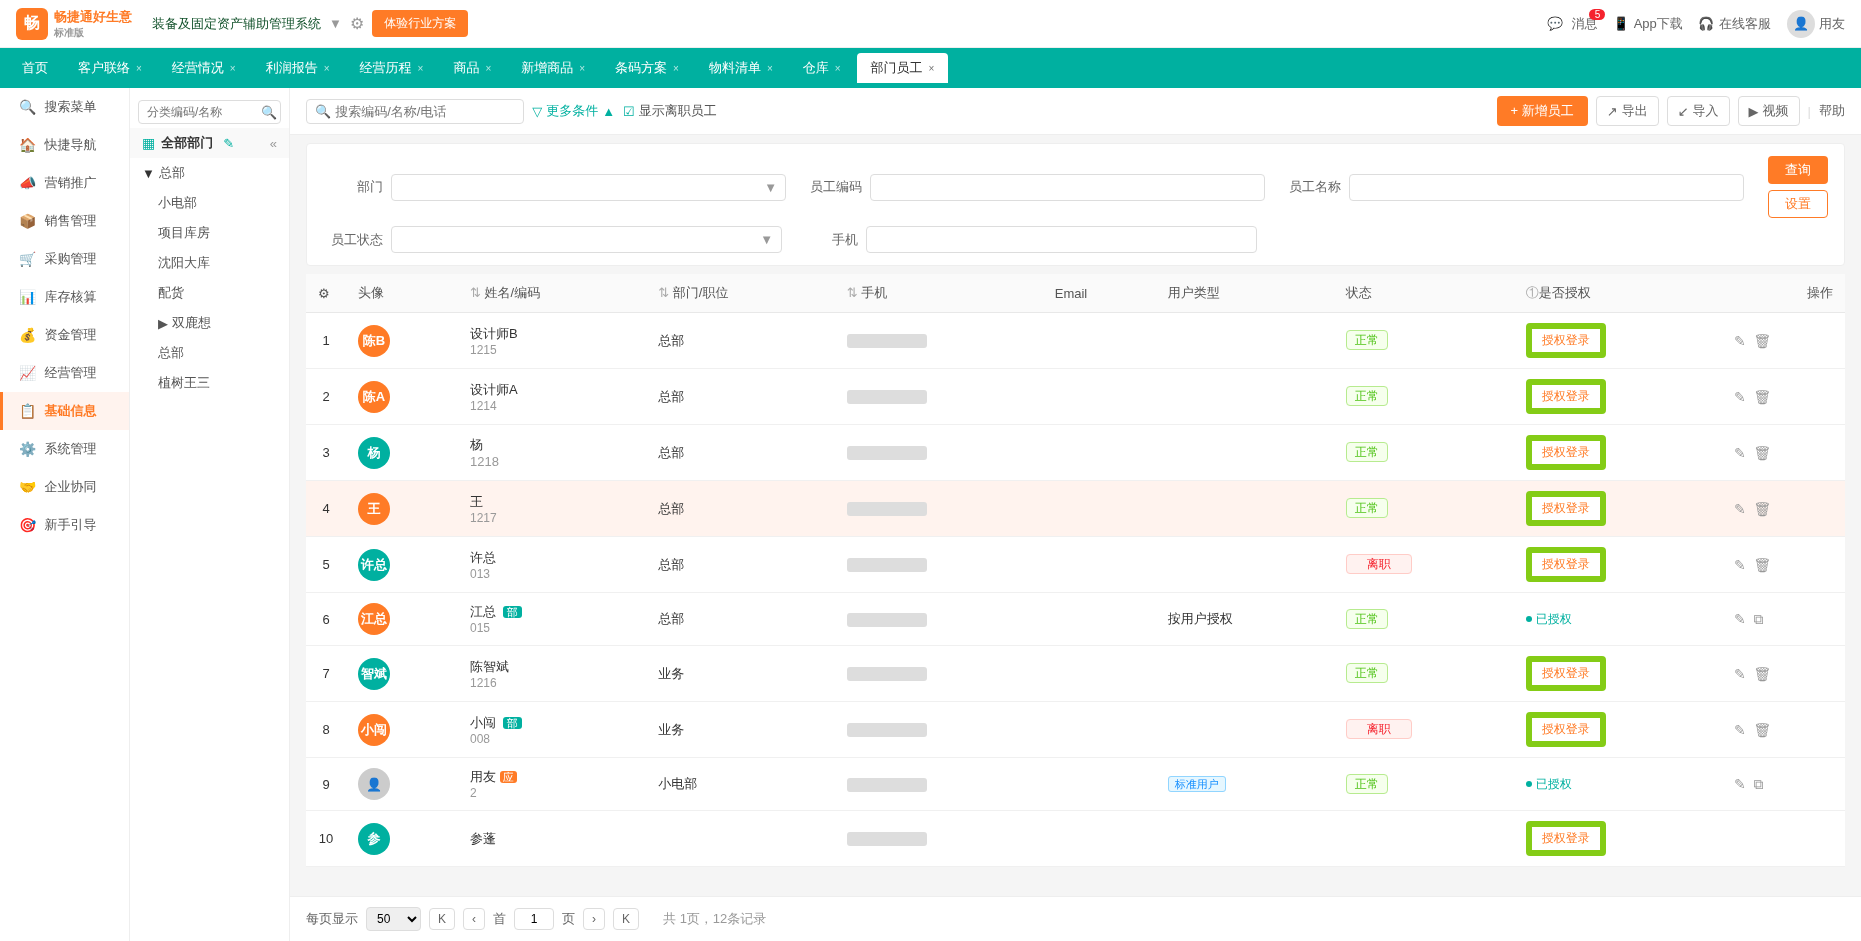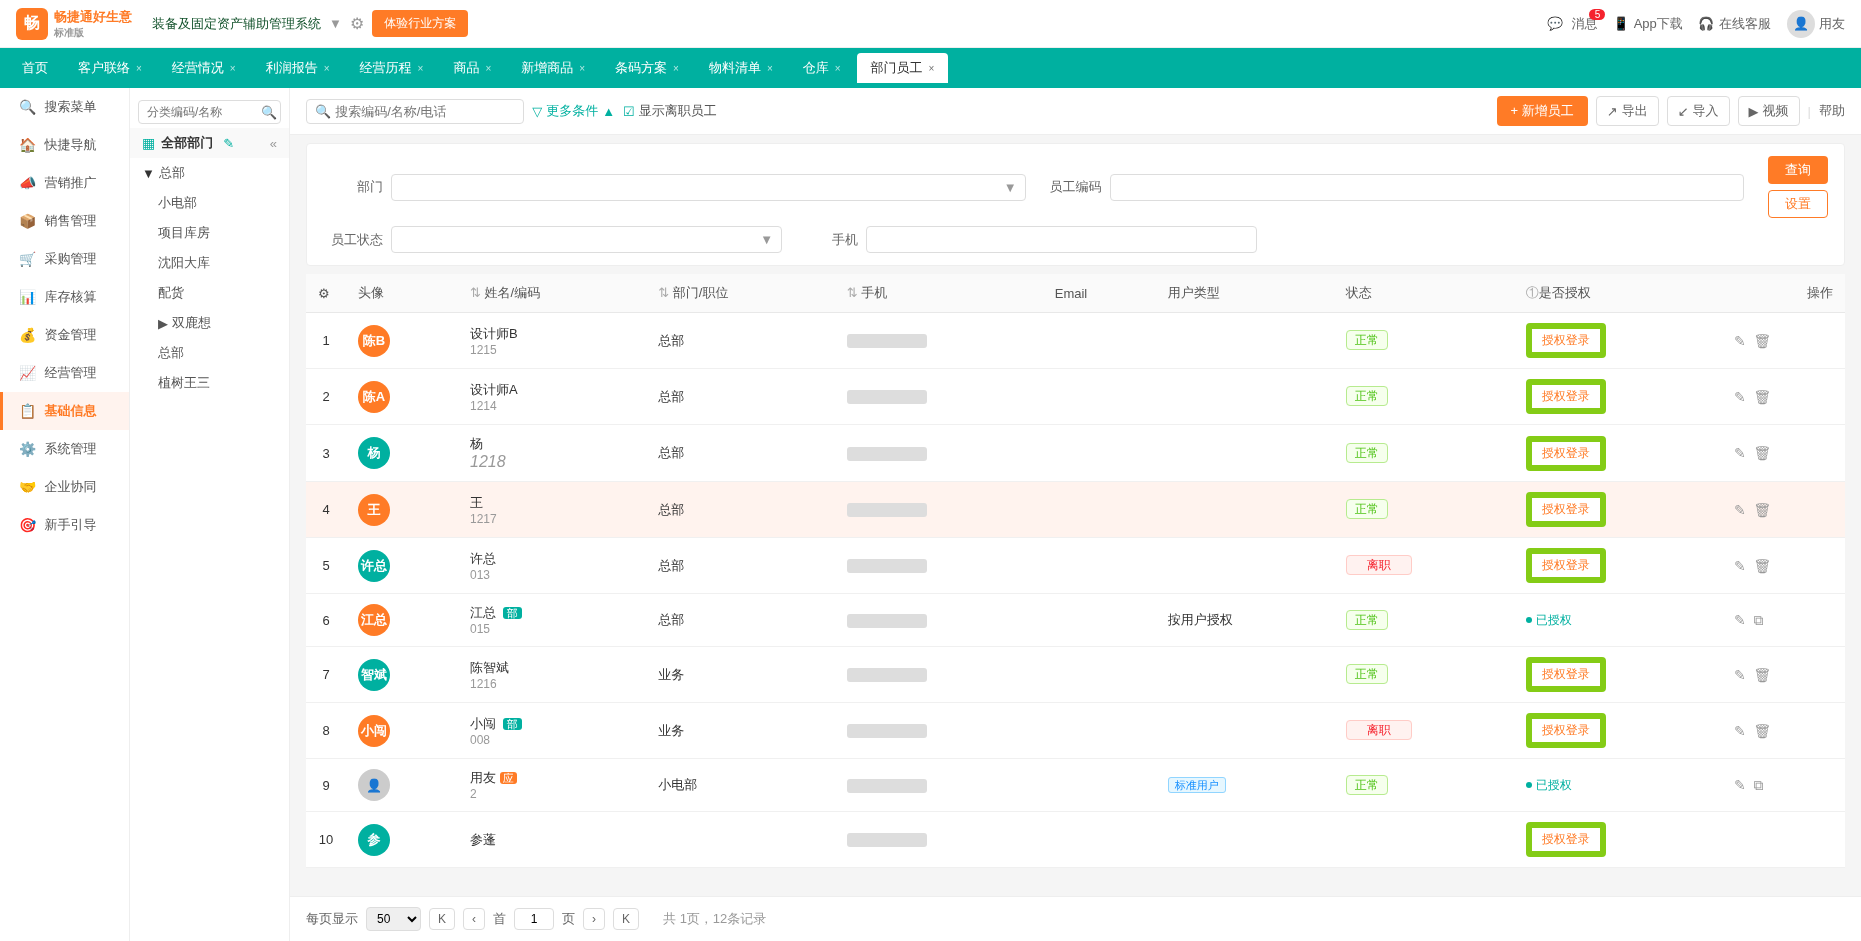--- a/index.html
+++ b/index.html
@@ -274,20 +274,24 @@
           <span class="filter-label">部门</span>
           <div class="filter-select">
             <span style="color:#ccc;"></span>
             <span>▼</span>
           </div>
         </div>
         <div class="filter-item">
           <span class="filter-label">员工编码</span>
           <input class="filter-input" type="text" style="">
         </div>
+        <div class="filter-item">
+          <span class="filter-label">员工名称</span>
+          <input class="filter-input" type="text" style="">
+        </div>
         <div class="filter-actions">
           <button class="btn-query">查询</button>
           <button class="btn-set">设置</button>
         </div>
       </div>
       <div class="filter-row">
         <div class="filter-item">
           <span class="filter-label">员工状态</span>
           <div class="filter-select">
             <span style="color:#ccc;"></span>
@@ -372,21 +376,21 @@
                   <span class="op-icon">🗑</span>
                 </div>
               </td>
           </tr>
 
           <tr>
             <td style="text-align:center;">3</td>
             <td><div class="avatar avatar-teal">杨</div></td>
             <td>
                 <div>杨</div>
-                <div style="color:#999;font-size:16px;font-style:italic;">1218</div>
+                <div style="color:#999;font-size:13px;">1218</div>
               </td>
             <td>总部</td>
             <td><span class="blurred"></span></td>
             <td></td>
             <td></td>
             <td><span class="status-normal">正常</span></td>
             <td><button class="btn-auth">授权登录</button></td>
             <td style="text-align:right;">
                 <div class="op-icons">
                   <span class="op-icon">✎</span>

